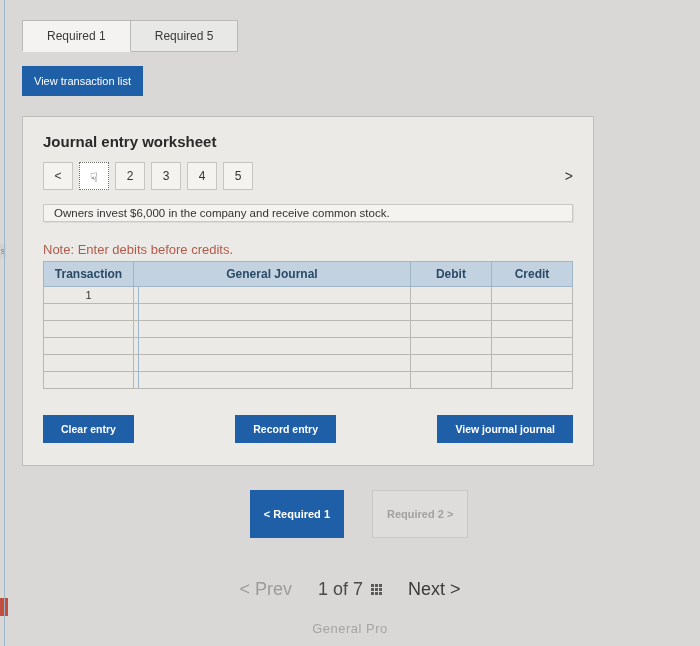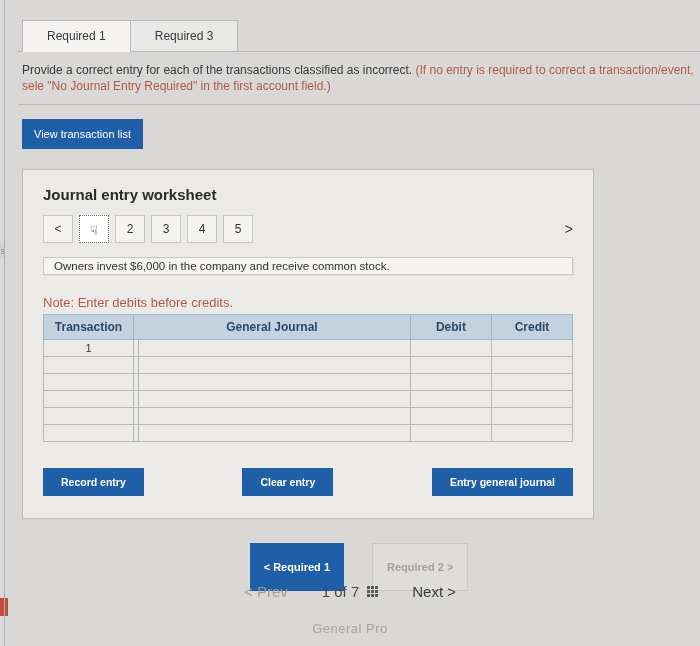--- a/index.html
+++ b/index.html
@@ -186,22 +186,22 @@
     border: 1px solid #c9c8c5;
   }
   .footer-nav {
     position: absolute;
     bottom: 46px;
     left: 0;
     right: 0;
     display: flex;
     align-items: center;
     justify-content: center;
-    gap: 34px;
-    font-size: 15px;
+    gap: 26px;
+    font-size: 18px;
     color: #4a4a4a;
   }
   .prev-link { color: #9d9c99; cursor: pointer; }
   .page-ind { color: #4a4a4a; display: flex; align-items: center; gap: 8px;}
   .grid-icon { display: inline-grid; grid-template-columns: repeat(3,3px); grid-auto-rows:3px; gap:1px; }
   .grid-icon span { background:#5a5a58; }
   .next-link { color: #3a3a3a; cursor: pointer; }
   .macbook {
     position: absolute;
     bottom: 10px;
@@ -224,26 +224,23 @@
 </head>
 <body>
 
 <div class="left-sliver">s</div>
 <div class="red-sliver"></div>
 
 <div class="page-wrap">
 
   <div class="tabs">
     <div class="tab active">Required 1</div>
-    <div class="tab">Required 3</div>
+    <div class="tab">Required 5</div>
   </div>
 
-  <div class="instruction-bar">
-    <span>Provide a correct entry for each of the transactions classified as incorrect. </span><span class="red-text">(If no entry is required to correct a transaction/event, sele "No Journal Entry Required" in the first account field.)</span>
-  </div>
 
   <button class="view-trans">View transaction list</button>
 
   <div class="worksheet-box">
     <div class="ws-title">Journal entry worksheet</div>
 
     <div class="nav-row">
       <div class="nav-btn">&lt;</div>
       <div class="nav-btn cursor-box">
           <span class="cursor-glyph">☟</span>
@@ -303,23 +300,23 @@
         <tr>
             <td></td>
             <td class="gj-col"></td>
             <td></td>
             <td></td>
           </tr>
       </tbody>
     </table>
 
     <div class="btn-row">
+      <button class="btn-navy">Clear entry</button>
       <button class="btn-navy">Record entry</button>
-      <button class="btn-navy">Clear entry</button>
-      <button class="btn-navy">Entry general journal</button>
+      <button class="btn-navy">View journal journal</button>
     </div>
   </div>
 
   <div class="nav-required">
     <button class="req-btn prev">&lt;   Required 1</button>
     <button class="req-btn next">Required 2   &gt;</button>
   </div>
 
 </div>
 

